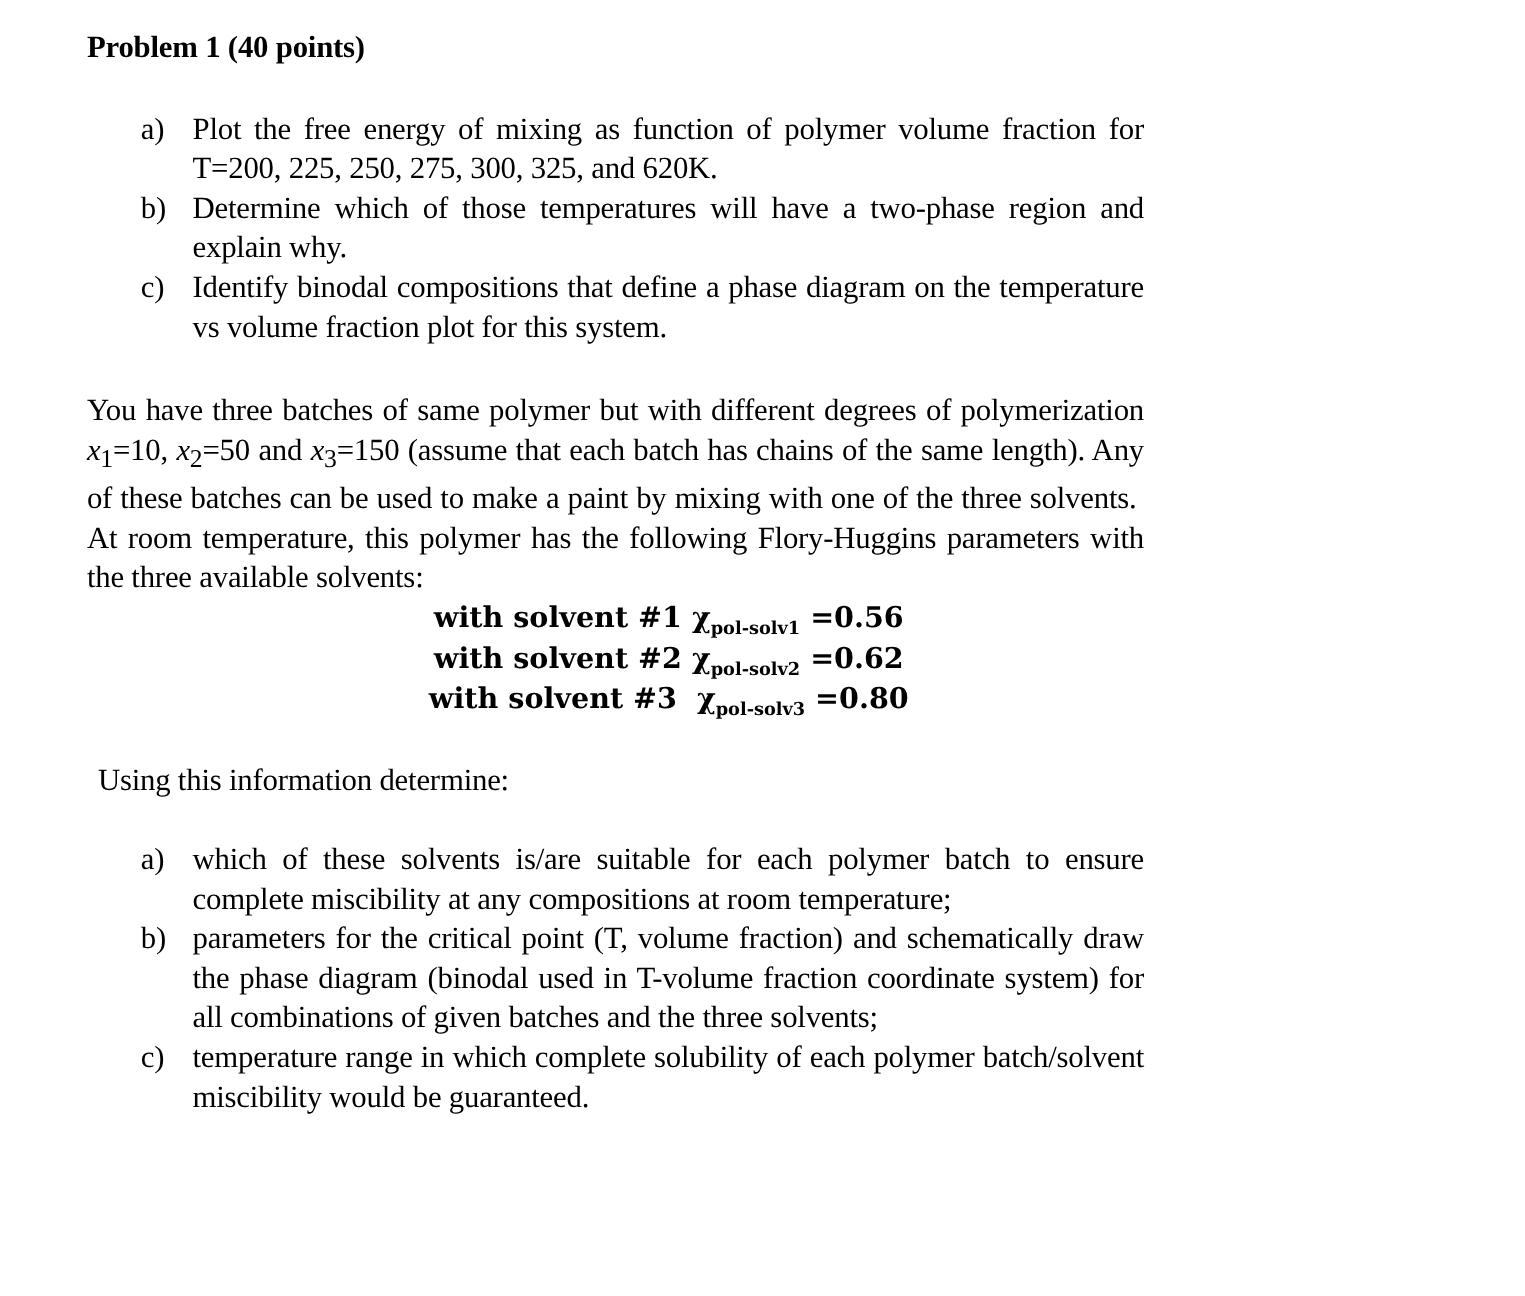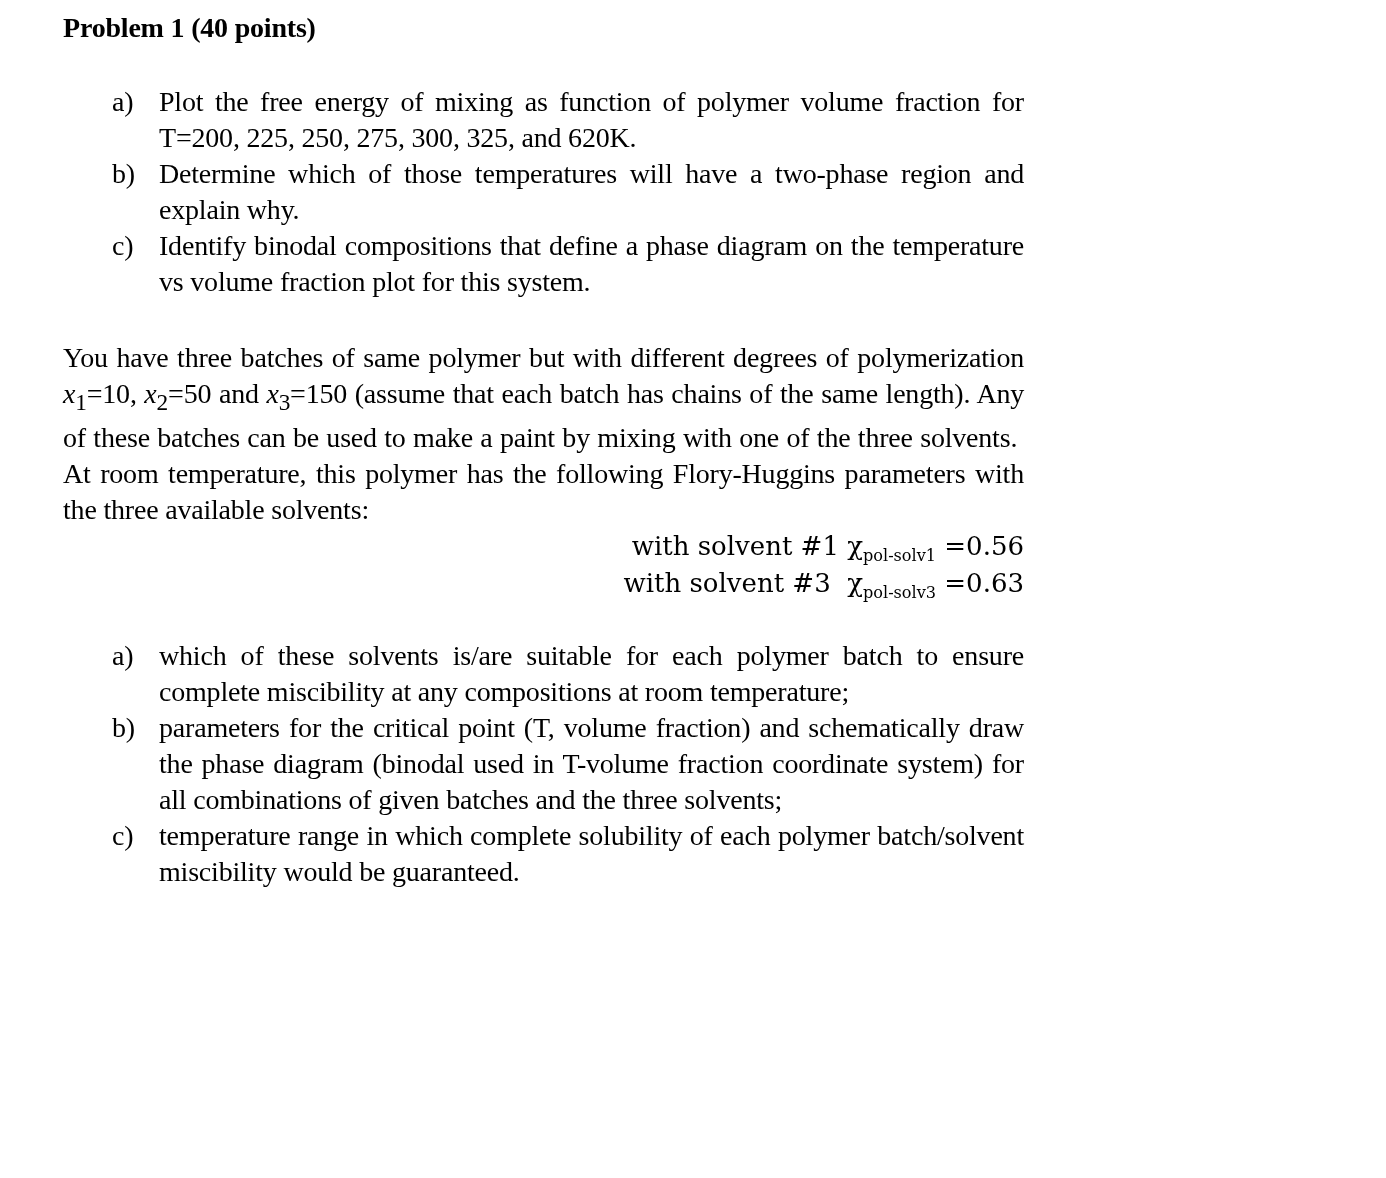--- a/index.html
+++ b/index.html
@@ -5,21 +5,22 @@
   html, body { margin: 0; padding: 0; background: #ffffff; }
   body {
     width: 1386px; height: 1178px;
     font-family: "Liberation Serif", serif;
     color: #000000;
     overflow: hidden;
   }
   .page {
     box-sizing: border-box;
     width: 1176px;
-    padding: 10px 152px 0 63px;
+    padding: 26px 152px 0 63px;
+    margin-left: 16px;
   }
   .t, .h {
     margin: 0;
     font-size: 28px;
     line-height: 36px;
     letter-spacing: -0.2px;
     text-align: justify;
   }
   .h { font-weight: bold; text-align: left; }
   .list { margin: 0; padding: 0; list-style: none; }
@@ -28,21 +29,22 @@
   .itext { flex: 1 1 auto; text-align: justify; }
   .p1-list { margin-top: 38px; }
   .sec2 { margin-top: 40px; }
   .solvent-line {
     margin: 0;
     padding-left: 97px;
     font-family: "DejaVu Serif", serif;
     font-size: 26px;
     line-height: 37px;
     letter-spacing: 0;
-    text-align: right;
+    text-align: center;
+    font-weight: bold;
   }
   .solvent-line sub { font-size: 62%; line-height: 0; }
   .using { margin-top: 37px; padding-left: 10px; text-align: left; }
   .p2-list { margin-top: 36px; }
 </style>
 </head>
 <body>
 
 <div class="page">
 
@@ -63,23 +65,25 @@
         <span class="itext">Identify binodal compositions that define a phase diagram on the temperature vs volume fraction plot for this system.</span>
       </li>
     </ol>
   </section>
 
   <section class="sec2">
     <p class="t"><span>You have three batches of same polymer but with different degrees of polymerization </span><span style="font-style: italic;">x</span><sub>1</sub><span>=10, </span><span style="font-style: italic;">x</span><sub>2</sub><span>=50 and </span><span style="font-style: italic;">x</span><sub>3</sub><span>=150 (assume that each batch has chains of the same length). Any of these batches can be used to make a paint by mixing with one of the three solvents.&nbsp; At room temperature, this polymer has the following Flory-Huggins parameters with the three available solvents:</span></p>
 
     <div>
       <p class="t solvent-line"><span>with solvent #1 </span><span>χ</span><sub>pol-solv1</sub><span> =0.56</span></p>
-      <p class="t solvent-line"><span>with solvent #3 &nbsp;</span><span>χ</span><sub>pol-solv3</sub><span> =0.63</span></p>
+      <p class="t solvent-line"><span>with solvent #2 </span><span>χ</span><sub>pol-solv2</sub><span> =0.62</span></p>
+      <p class="t solvent-line"><span>with solvent #3 &nbsp;</span><span>χ</span><sub>pol-solv3</sub><span> =0.80</span></p>
     </div>
 
+    <p class="t using">Using this information determine:</p>
 
     <ol class="list p2-list">
       <li class="item t">
         <span class="marker">a)</span>
         <span class="itext">which of these solvents is/are suitable for each polymer batch to ensure complete miscibility at any compositions at room temperature;</span>
       </li>
       <li class="item t">
         <span class="marker">b)</span>
         <span class="itext">parameters for the critical point (T, volume fraction) and schematically draw the phase diagram (binodal used in T-volume fraction coordinate system) for all combinations of given batches and the three solvents;</span>
       </li>

